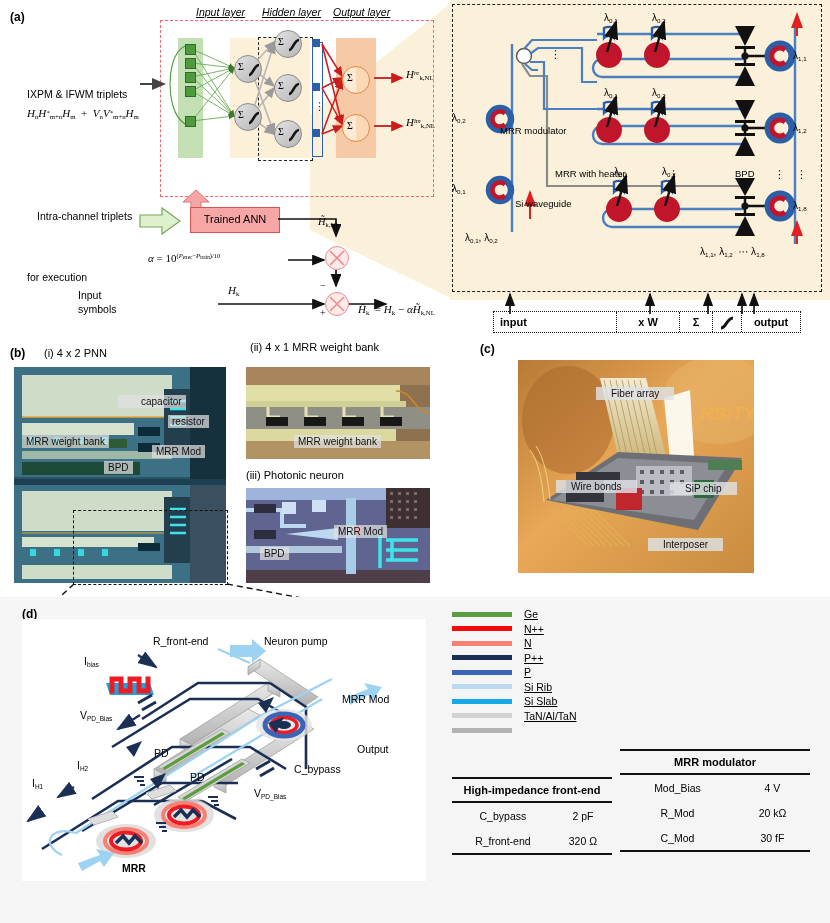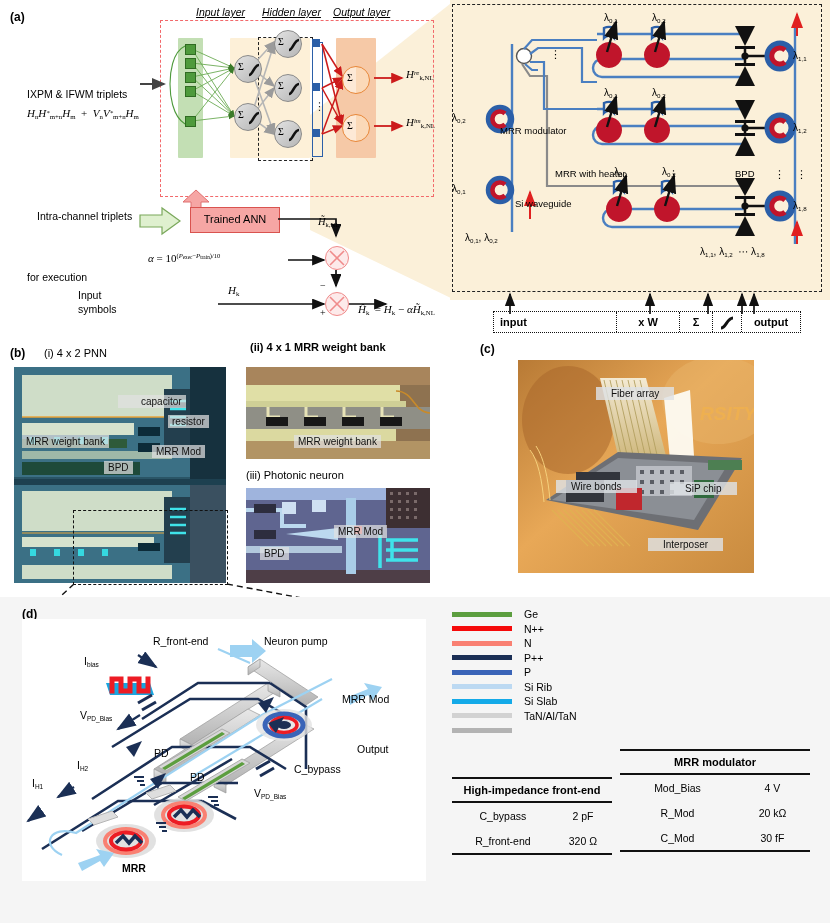--- a/index.html
+++ b/index.html
@@ -38,21 +38,21 @@
   .ovl{position:absolute;background:rgba(225,225,225,.72);
        font-size:10px;padding:1px 4px;white-space:nowrap;color:#111;}
 
   
   .ovl-c{position:absolute;background:rgba(222,226,229,.82);
        font-size:10px;padding:1px 15px;white-space:nowrap;color:#111;}
 
   
   #panelD{left:0;top:597px;width:830px;height:326px;background:#f5f5f5;}
   #dWhite{left:22px;top:22px;width:404px;height:262px;background:#fff;}
-  .legrow{display:flex;align-items:center;height:14.5px;}
+  .legrow{display:flex;align-items:center;height:14.5px;text-decoration:underline;}
   .swatch{width:60px;height:5px;margin-right:12px;}
   .legtxt{font-size:10.5px;}
   table.spec{border-collapse:collapse;font-size:10.5px;}
   table.spec caption{font-weight:bold;font-size:11px;padding:5px 0 5px;
      border-top:2px solid #111;border-bottom:2px solid #111;}
   table.spec td{padding:6.5px 4px;text-align:center;}
   table.spec tr:last-child td{border-bottom:2px solid #111;}
 </style>
 </head>
 <body>
@@ -430,21 +430,21 @@
         <path d="M1,12 C6,12 7,2 13,2" stroke="#111" stroke-width="3" fill="none"></path>
         </svg>
     </div>
     <div style="flex:1;display:flex;align-items:center;justify-content:center;font-size:11px;font-weight:bold;">output</div>
   </div>
 </div>
 
 <div class="abs" style="left:0;top:330px;width:440px;height:270px;">
   <div class="abs panel-tag" style="left:10px;top:16px;">(b)</div>
   <div class="abs lbl" style="left:44px;top:17px;font-size:11px;">(i) 4 x 2 PNN</div>
-  <div class="abs lbl" style="left:250px;top:11px;font-size:11px;font-weight:bold;">(ii) 4 x 1 MRR weight bank</div>
+  <div class="abs lbl" style="left:250px;top:11px;font-size:11px;">(ii) 4 x 1 MRR weight bank</div>
   <div class="abs lbl" style="left:246px;top:139px;font-size:11px;">(iii) Photonic neuron</div>
 
   <div class="abs" style="left:14px;top:37px;width:212px;height:216px;overflow:hidden;background:#23505f;">
     <svg width="212" height="216">
       <rect width="212" height="216" fill="#2a5566"></rect>
       <rect x="0" y="0" width="176" height="110" fill="#3b7085"></rect>
       <rect x="8" y="8" width="150" height="42" fill="#cfddc8"></rect>
       <rect x="8" y="56" width="112" height="12" fill="#d6e2cd"></rect>
       <rect x="8" y="72" width="105" height="9" fill="#2e5a3a"></rect>
       <rect x="8" y="84" width="150" height="8" fill="#9fb8a8"></rect>

